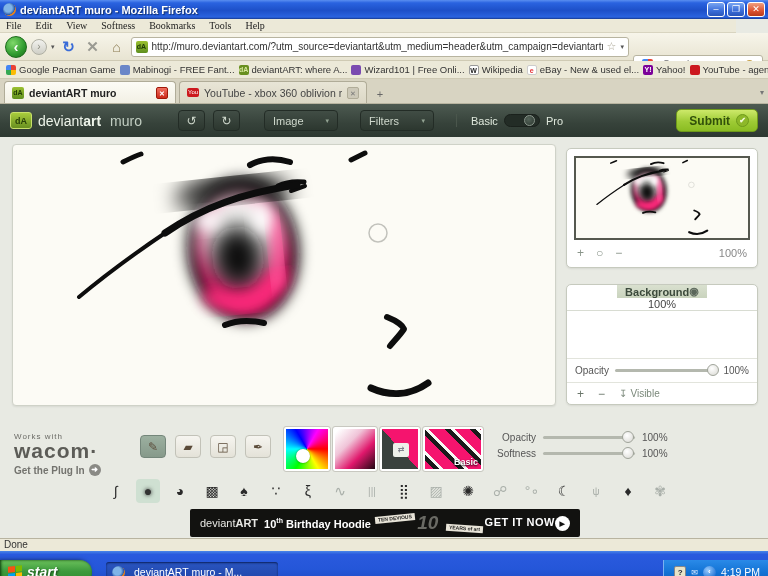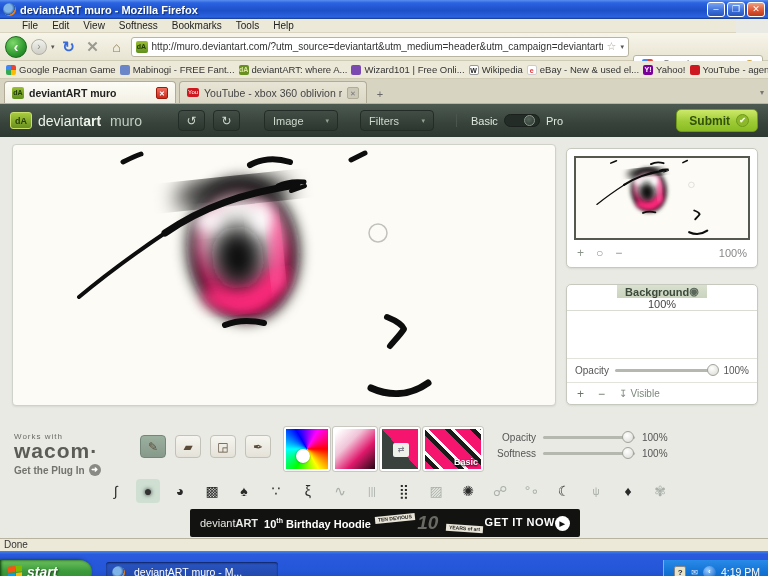--- a/index.html
+++ b/index.html
@@ -12,21 +12,21 @@
   .ff-icon { width:13px; height:13px; border-radius:50%;
     background:radial-gradient(circle at 40% 40%, #7fb4e8 0 35%, #2a5aa8 60%, #e87b1a 61%, #f5a623 100%); margin-right:4px; }
   .titlebar .title { font-size:11px; font-weight:bold; text-shadow:1px 1px 1px #10306e; flex:1; }
   .winbtn { width:18px; height:15px; margin-left:2px; border:1px solid #fff; border-radius:3px;
     font-size:9px; line-height:13px; text-align:center; color:#fff;
     background:linear-gradient(#79a5f2,#3a6cd8 60%,#2a55b8); }
   .winbtn.close { background:linear-gradient(#f0a080,#dd5230 60%,#b83a1a); }
 
   
   .menubar { position:absolute; left:0; top:19px; width:736px; height:14px; background:#ece9d8;
-    border-bottom:1px solid #d8d4c0; display:flex; align-items:center; gap:14px; padding:0 22px; font-size:10px; color:#222; }
+    border-bottom:1px solid #d8d4c0; display:flex; align-items:center; gap:14px; padding:0 6px; font-size:10px; color:#222;font-family:Liberation Serif, serif; }
 
   
   .navbar { position:absolute; left:0; top:33px; width:768px; height:28px;
     background:linear-gradient(#f7f5ea,#e8e4d2); border-bottom:1px solid #cfcab4;
     display:flex; align-items:center; padding:0 5px; gap:4px; }
   .backbtn { width:22px; height:22px; border-radius:50%;
     background:radial-gradient(circle at 35% 30%, #7fd86a, #2f9a2f 60%, #1a6a1a); border:1px solid #1a6a1a;
     color:#fff; font-size:14px; font-weight:bold; text-align:center; line-height:20px; }
   .fwdbtn { width:16px; height:16px; border-radius:50%; background:linear-gradient(#f2f2ee,#cfcfc6);
     border:1px solid #b0b0a4; color:#8a8a80; font-size:10px; text-align:center; line-height:14px; }

